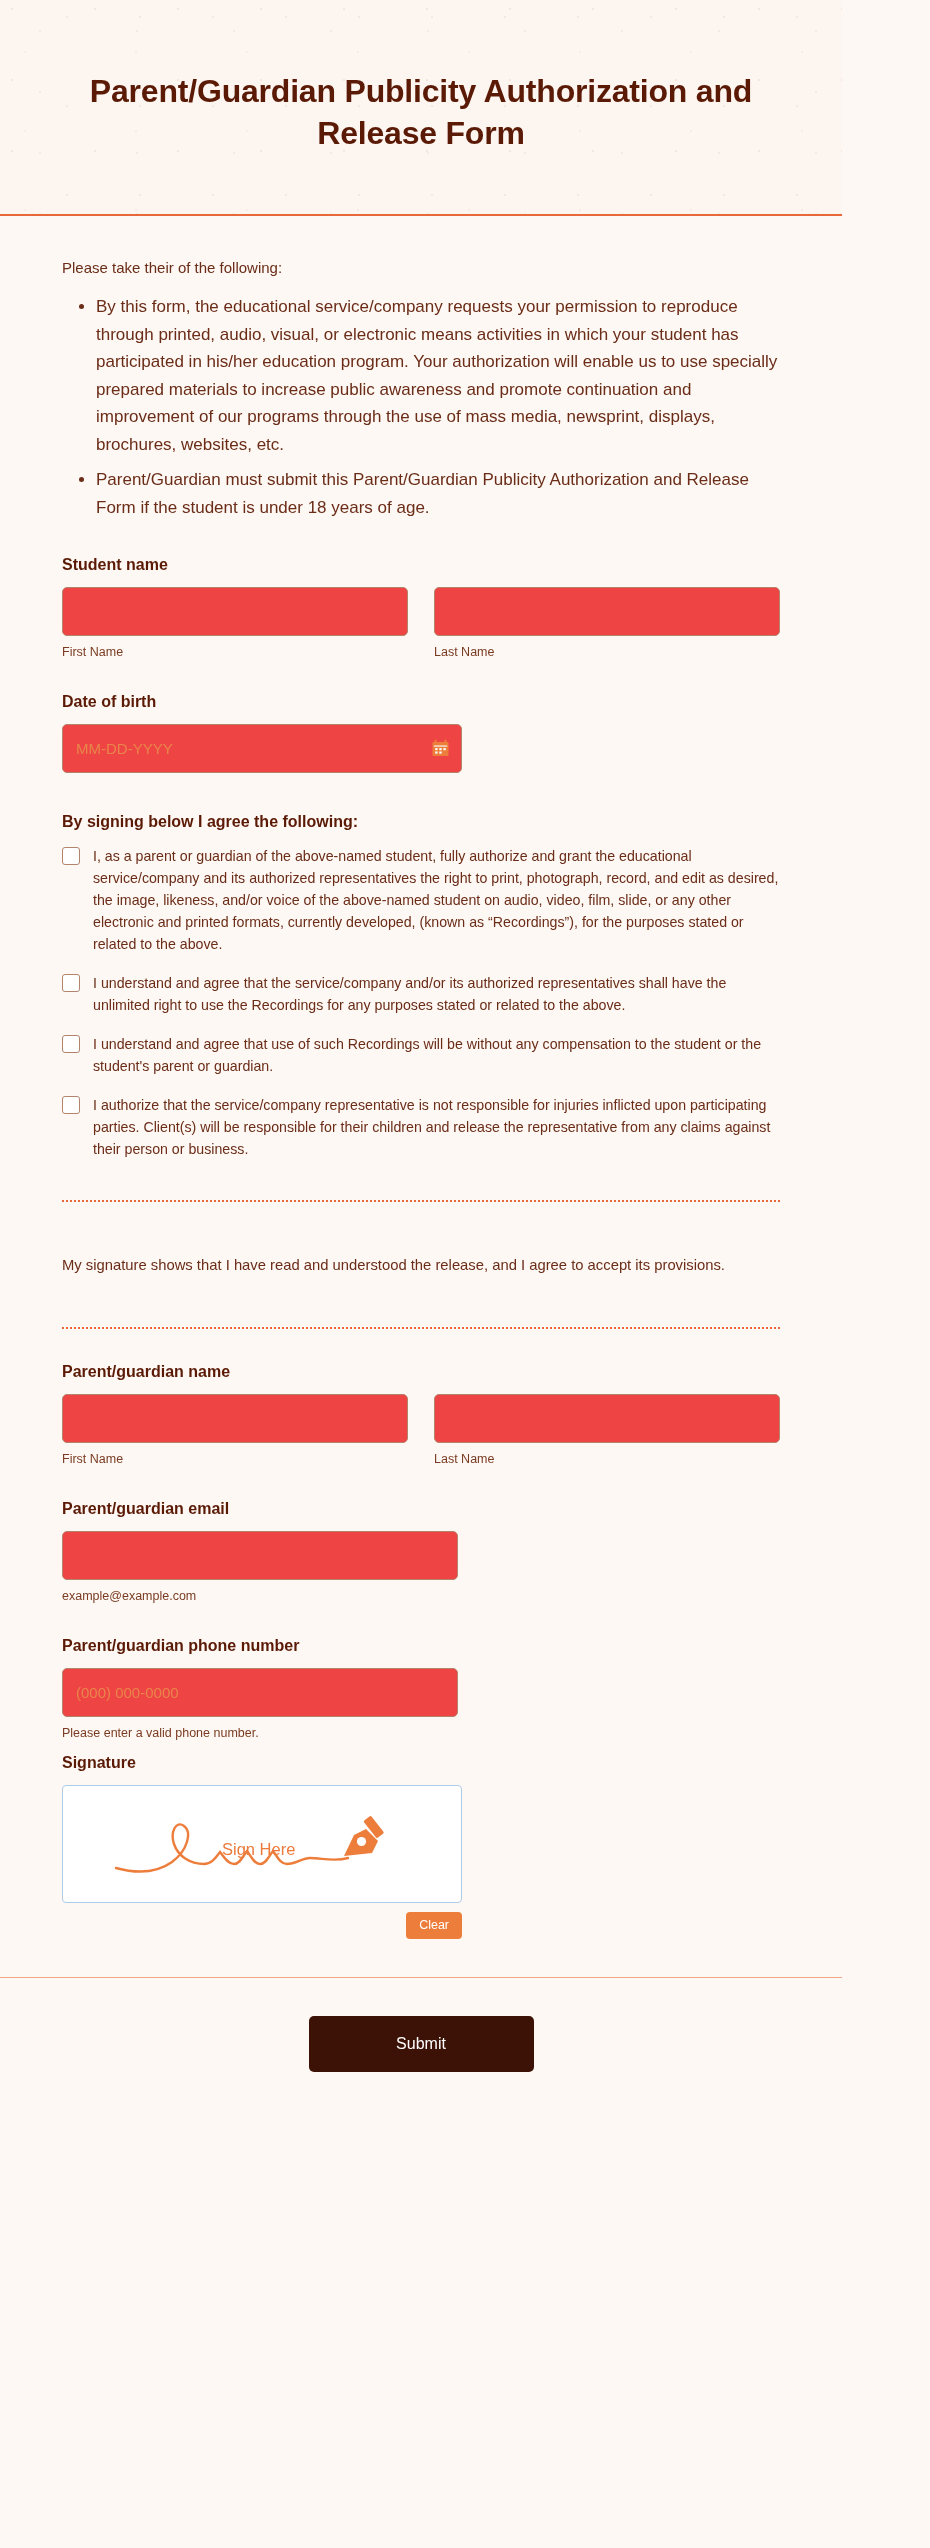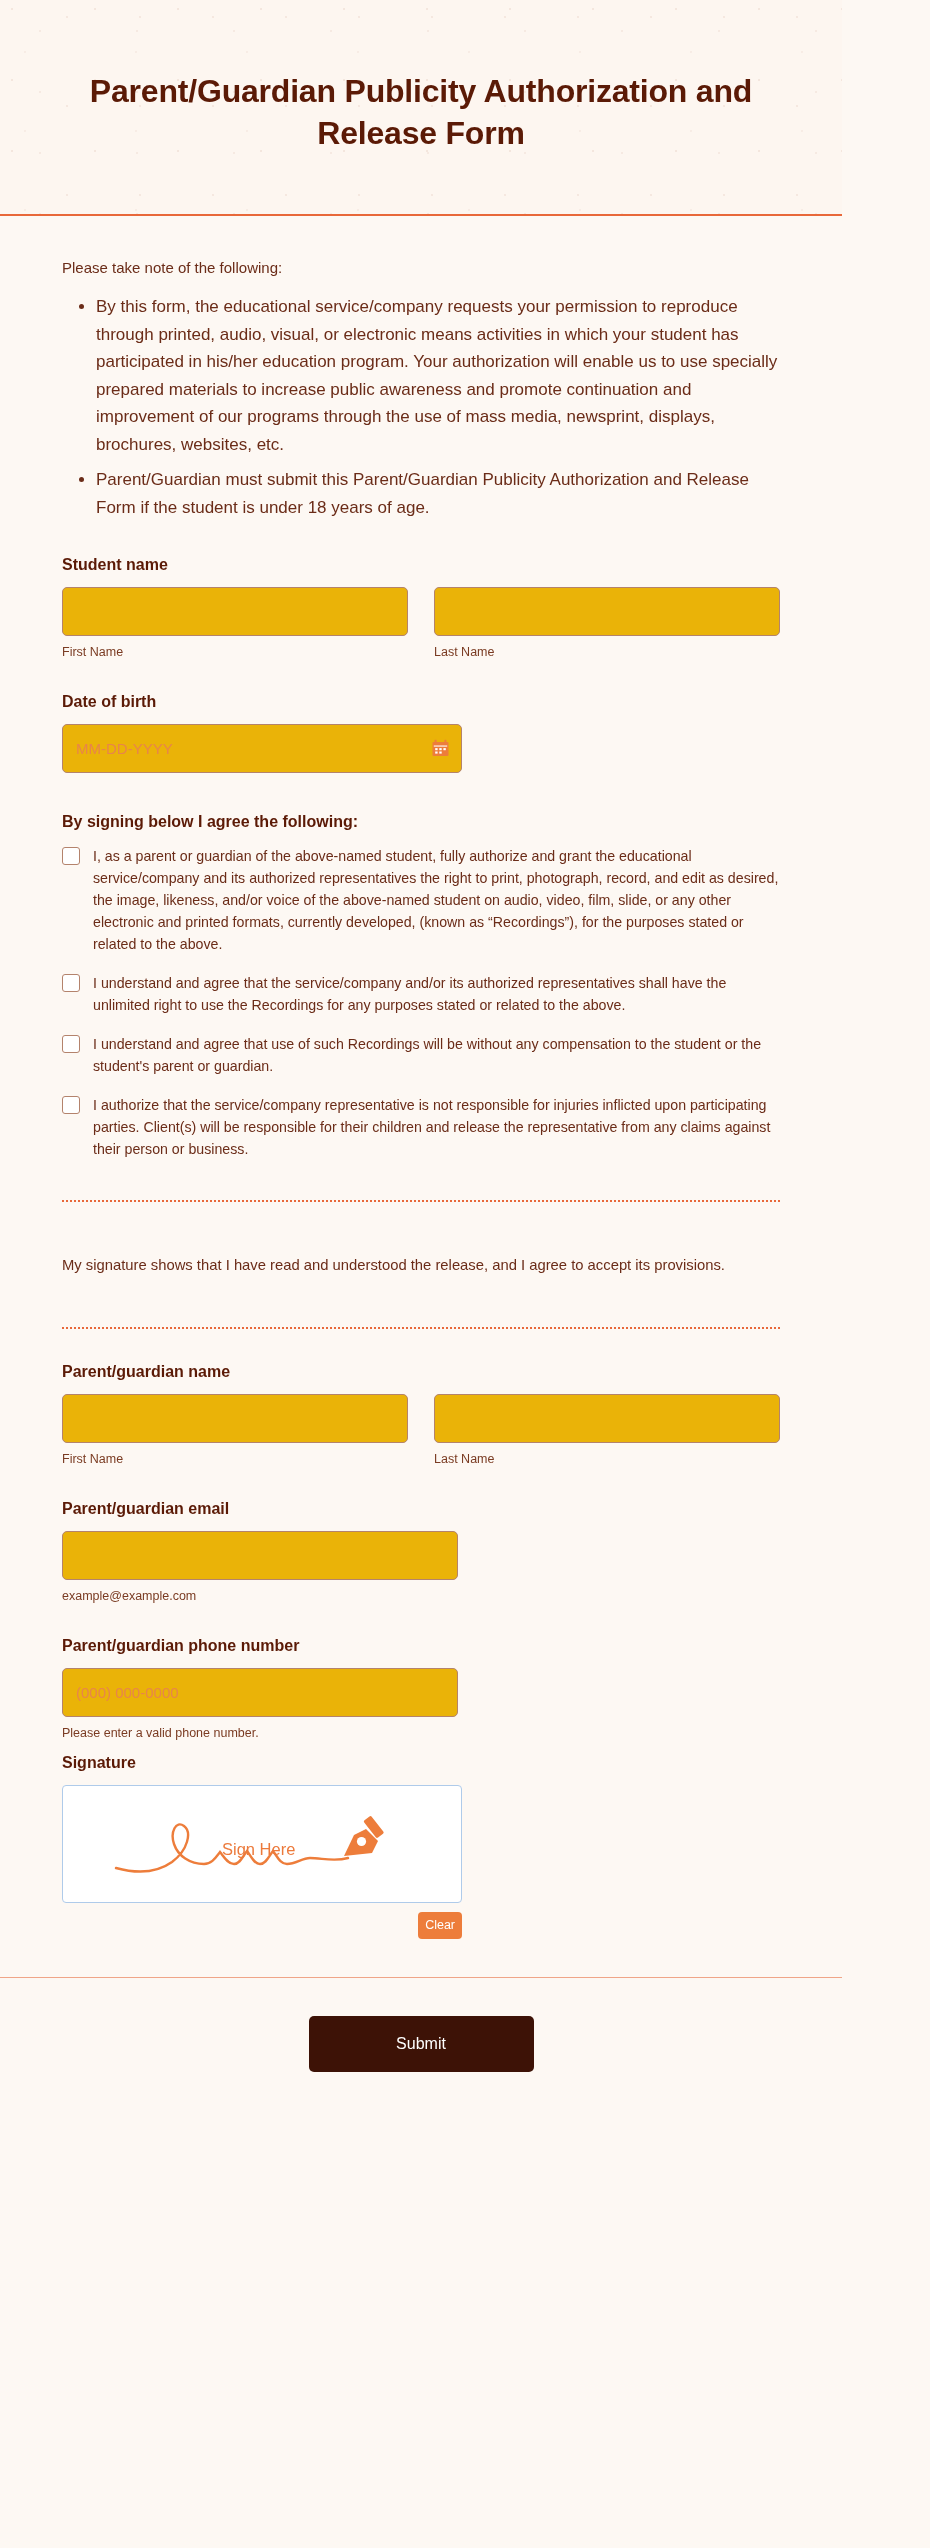--- a/index.html
+++ b/index.html
@@ -72,21 +72,21 @@
     font-weight: bold;
     color: #5B1A06;
     margin-bottom: 13px;
   }
   .row-2 { display: flex; gap: 26px; }
   .col { flex: 1 1 0; min-width: 0; }
 
   .txt-input {
     width: 100%;
     height: 49px;
-    background: #eab308;
+    background: #ef4444;
     border: 1.4px solid #B4836C;
     border-radius: 5px;
     padding: 0 13px;
     font-size: 15px;
     font-family: "Liberation Sans", sans-serif;
     color: #5A2110;
     outline: none;
     display: block;
   }
   .txt-input::placeholder { color: #E8854A; opacity: 1; }
@@ -184,21 +184,21 @@
     justify-content: flex-end;
     margin-top: 9px;
   }
   .clear-btn {
     background: #ED7D3B;
     color: #FFFFFF;
     border: none;
     border-radius: 4px;
     font-size: 12.5px;
     font-family: "Liberation Sans", sans-serif;
-    padding: 6px 7px;
+    padding: 6px 13px;
     cursor: pointer;
     line-height: 1.2;
   }
 
   
   .footer {
     margin-top: 38px;
     border-top: 1.6px solid #F0A587;
     padding: 38px 0 42px 0;
     display: flex;
@@ -221,21 +221,21 @@
 <body>
 
 <div class="page">
 
   <div class="header">
     <h1 class="form-title">Parent/Guardian Publicity Authorization and Release Form</h1>
   </div>
 
   <div class="body-wrap">
 
-    <p class="intro-lead">Please take note of the following:</p>
+    <p class="intro-lead">Please take their of the following:</p>
     <ul class="intro-list">
       <li>By this form, the educational service/company requests your permission to reproduce through printed, audio, visual, or electronic means activities in which your student has participated in his/her education program. Your authorization will enable us to use specially prepared materials to increase public awareness and promote continuation and improvement of our programs through the use of mass media, newsprint, displays, brochures, websites, etc.</li>
       <li>Parent/Guardian must submit this Parent/Guardian Publicity Authorization and Release Form if the student is under 18 years of age.</li>
     </ul>
 
     <div class="field-group">
       <span class="field-label">Student name</span>
       <div class="row-2">
         <div class="col">
           <input class="txt-input" type="text" value="" style="">

